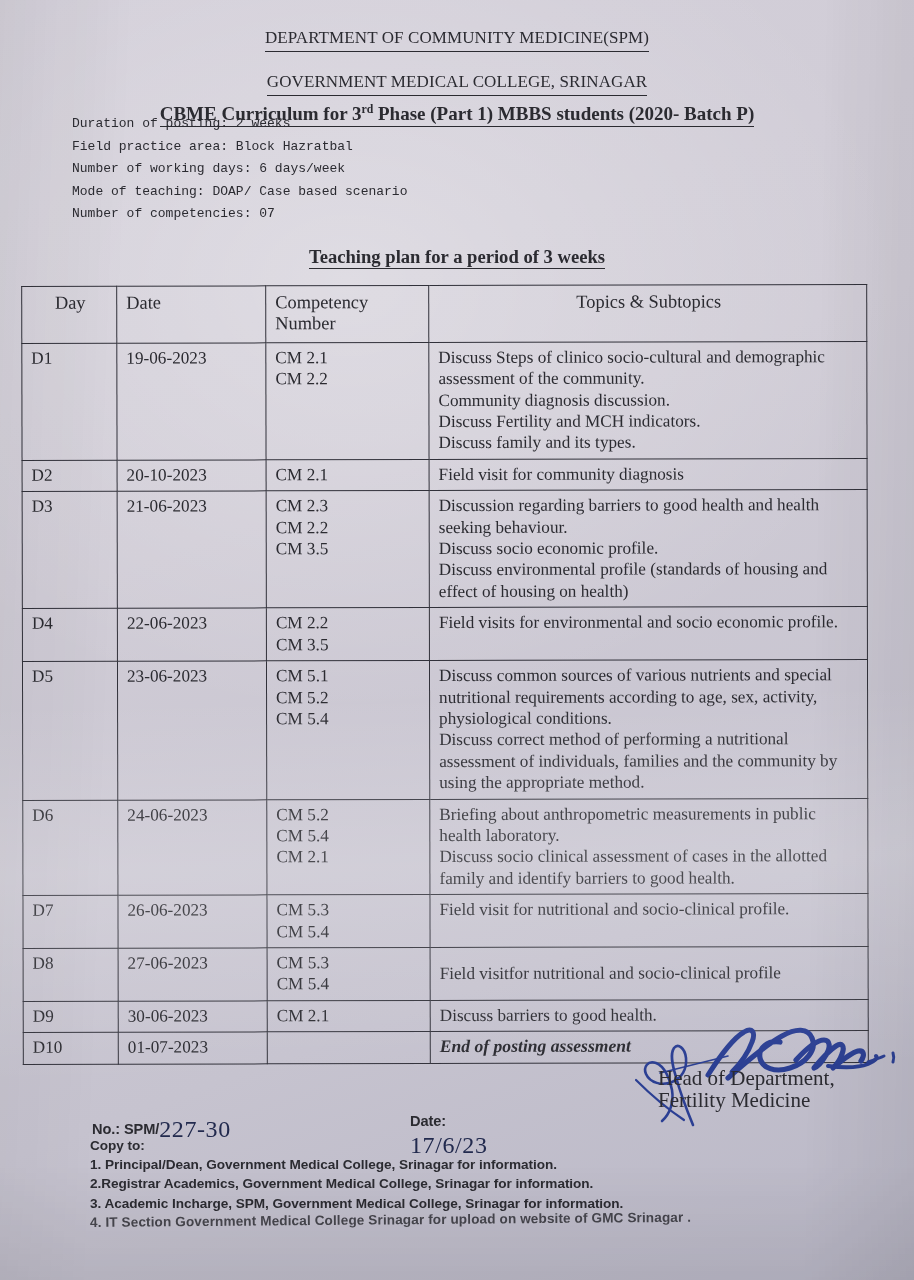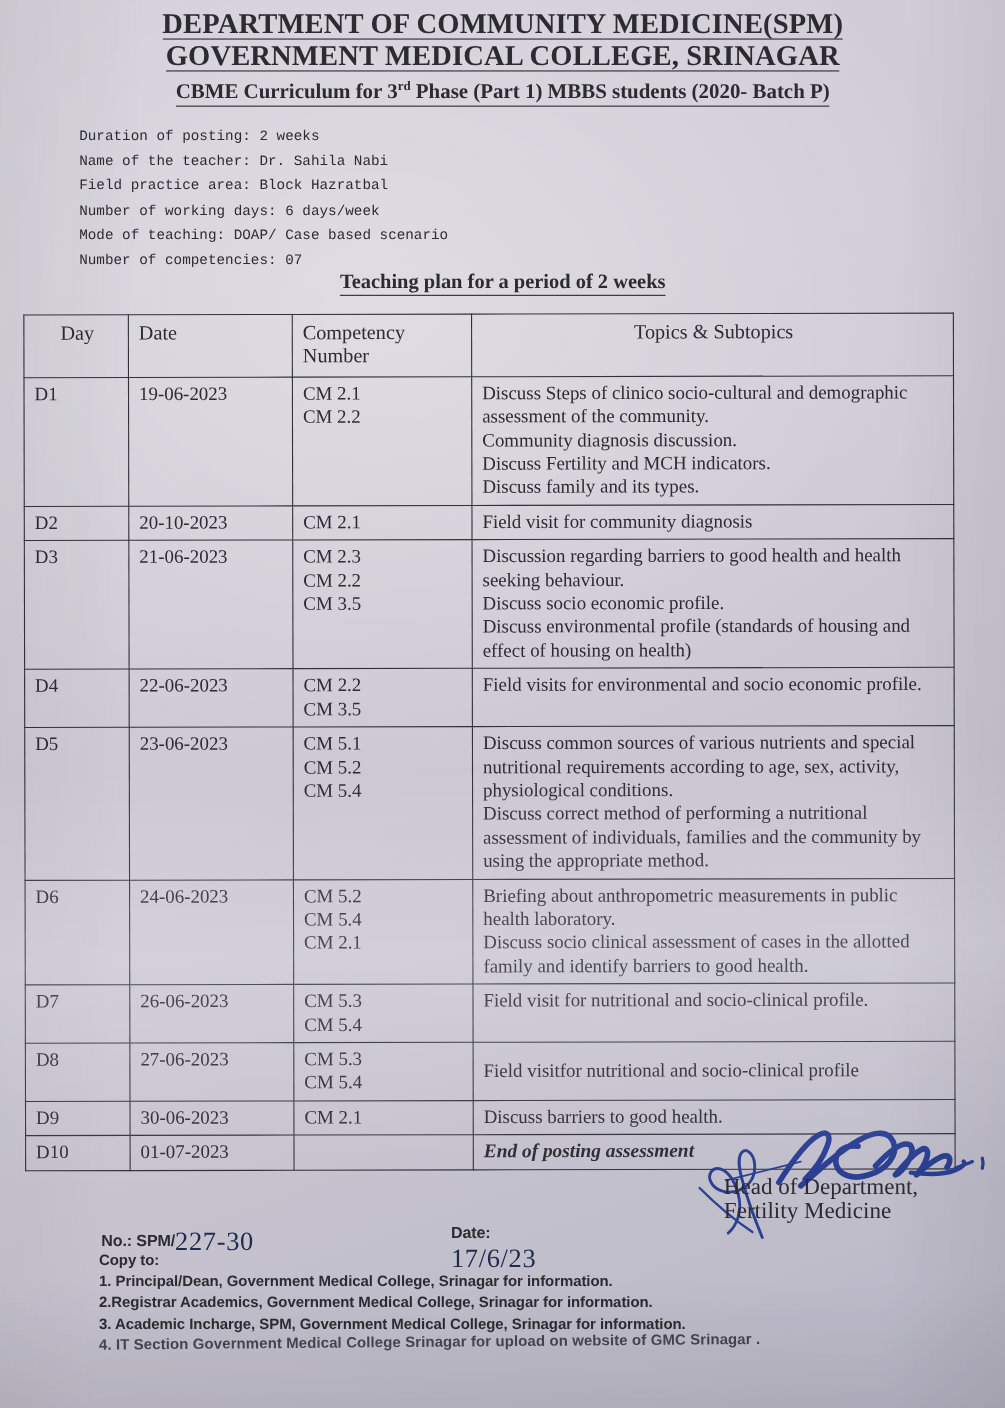--- a/index.html
+++ b/index.html
@@ -43,25 +43,26 @@
 
   
   .title-block {
     position: absolute;
     top: 8px;
     left: 0;
     width: 914px;
     text-align: center;
   }
   .title1, .title2 {
-    font-weight: bold;
-    font-size: 26px;
+    font-weight: normal;
+    font-size: 17px;
     letter-spacing: 0.1px;
     line-height: 27px;
     white-space: nowrap;
+    margin-top: 16px;
   }
   .title1 { margin-bottom: 1px; }
   .ul { display: inline-block; border-bottom: 1.6px solid #2b2b31; padding-bottom: 0px; }
   .title3 {
     font-weight: bold;
     font-size: 19px;
     line-height: 24px;
     margin-top: 2px;
     white-space: nowrap;
   }
@@ -202,28 +203,27 @@
 <div class="page">
 
   <div class="title-block">
     <div class="title1"><span class="ul">DEPARTMENT OF COMMUNITY MEDICINE(SPM)</span></div>
     <div class="title2"><span class="ul">GOVERNMENT MEDICAL COLLEGE, SRINAGAR</span></div>
     <div class="title3"><span class="ul"><span>CBME Curriculum for 3</span><span class="sup">rd</span><span> Phase (Part 1) MBBS students (2020- Batch P)</span></span></div>
   </div>
 
   <div class="meta">
     <div>Duration of posting: 2 weeks</div>
-    <div>Name of the teacher: Dr. Sahila Nabi</div>
     <div>Field practice area: Block Hazratbal</div>
     <div>Number of working days: 6 days/week</div>
     <div>Mode of teaching: DOAP/ Case based scenario</div>
     <div>Number of competencies: 07</div>
   </div>
 
-  <div class="plan-heading"><span>Teaching plan for a period of 2 weeks</span></div>
+  <div class="plan-heading"><span>Teaching plan for a period of 3 weeks</span></div>
 
   <div class="tbl-wrap">
     <table class="plan">
       <thead>
         <tr>
           <th class="c-day">Day</th>
           <th class="c-date">Date</th>
           <th class="c-comp"><span>Competency</span><br><span>Number</span></th>
           <th class="c-topic">Topics &amp; Subtopics</th>
         </tr>

